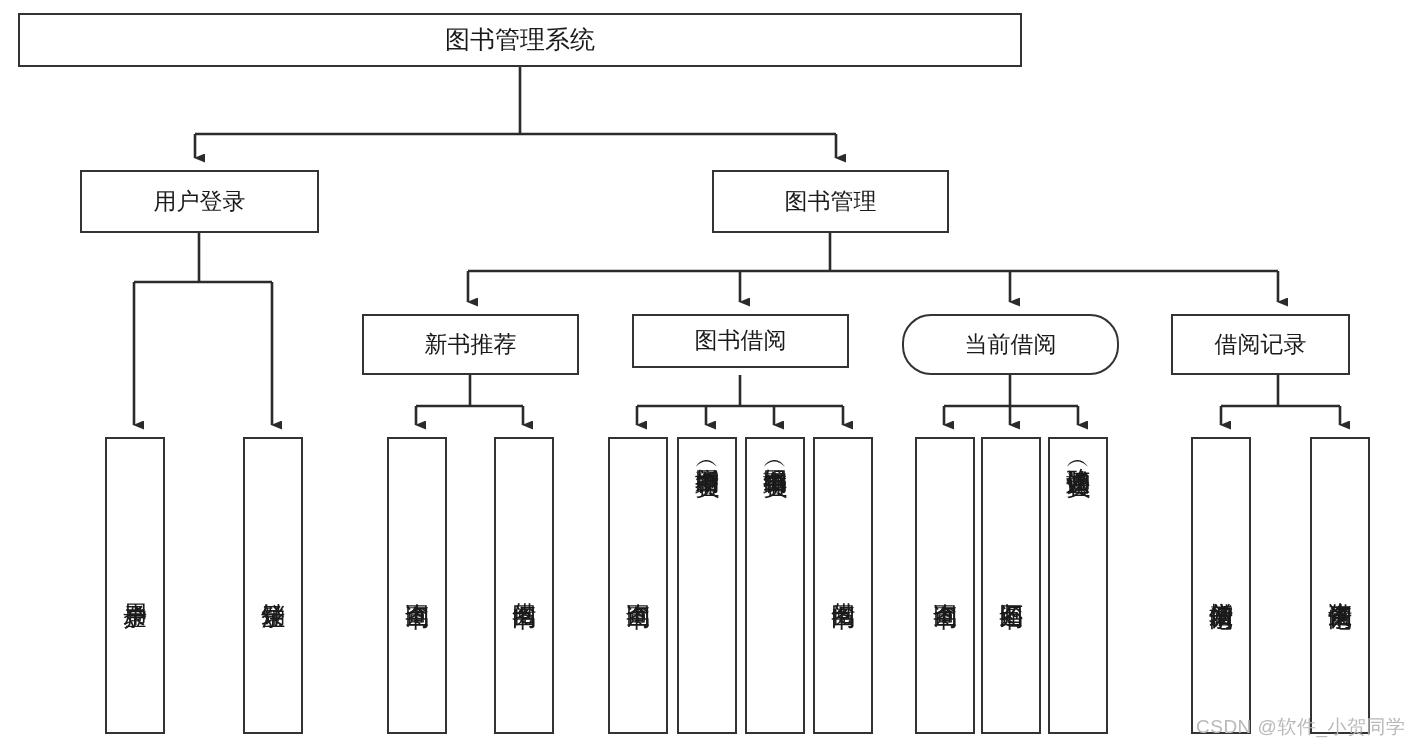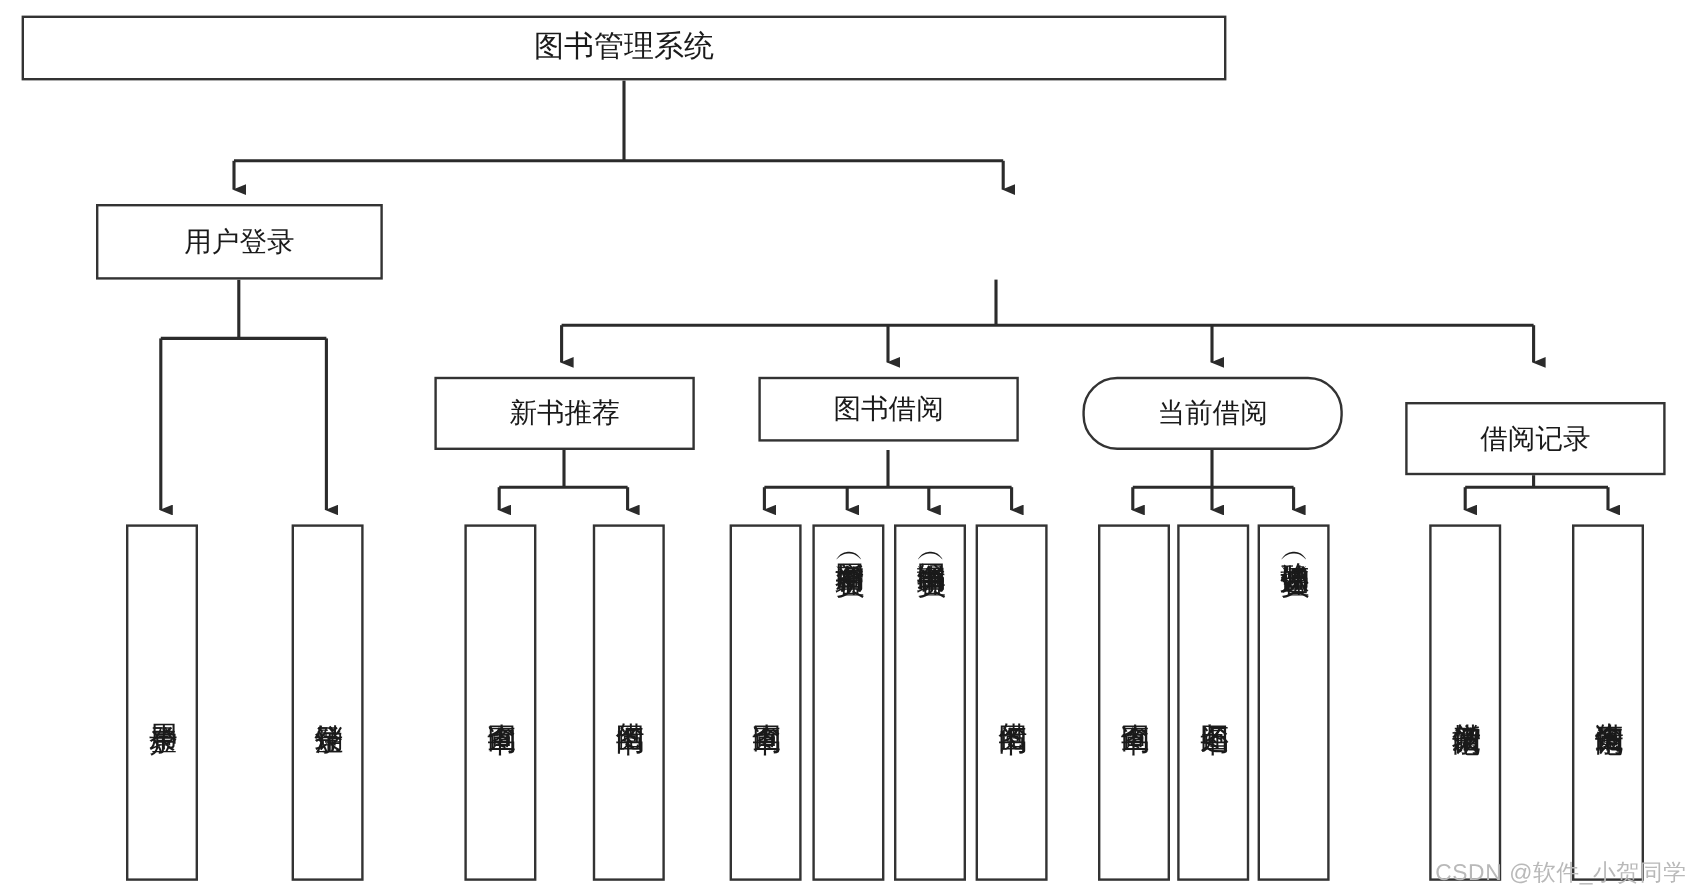--- a/index.html
+++ b/index.html
@@ -119,25 +119,26 @@
       <path d="M1278,375 L1278,406"></path>
       <path d="M1221,406 L1340,406"></path>
       <path d="M1221,406 L1221,425" marker-end="url(#arrowhead)"></path>
       <path d="M1340,406 L1340,425" marker-end="url(#arrowhead)"></path>
     </g>
   </svg>
 
   <div class="node root" style="left:18px; top:13px; width:1004px; height:54px;">图书管理系统</div>
 
   <div class="node level2" style="left:80px; top:170px; width:239px; height:63px;">用户登录</div>
+  <div class="node level2" style="left:712px; top:170px; width:237px; height:63px;">图书管理</div>
 
   <div class="node level3" style="left:362px; top:314px; width:217px; height:61px;">新书推荐</div>
   <div class="node level3" style="left:632px; top:314px; width:217px; height:54px;">图书借阅</div>
   <div class="node level3" style="left:902px; top:314px; width:217px; height:61px;border-radius:29px;">当前借阅</div>
-  <div class="node level3" style="left:1171px; top:314px; width:217px; height:61px;margin-top:21px;">借阅记录</div>
+  <div class="node level3" style="left:1171px; top:314px; width:179px; height:61px;">借阅记录</div>
 
   <div class="node leaf centered" style="left:105px; top:437px; width:60px; height:297px;">用户登录</div>
   <div class="node leaf centered" style="left:243px; top:437px; width:60px; height:297px;">注销登录</div>
 
   <div class="node leaf centered" style="left:387px; top:437px; width:60px; height:297px;">查询图书</div>
   <div class="node leaf centered" style="left:494px; top:437px; width:60px; height:297px;">借阅图书</div>
 
   <div class="node leaf centered" style="left:608px; top:437px; width:60px; height:297px;">查询图书</div>
   <div class="node leaf" style="left:677px; top:437px; width:60px; height:297px;">新增图书（管理员）</div>
   <div class="node leaf" style="left:745px; top:437px; width:60px; height:297px;">编辑图书（管理员）</div>

